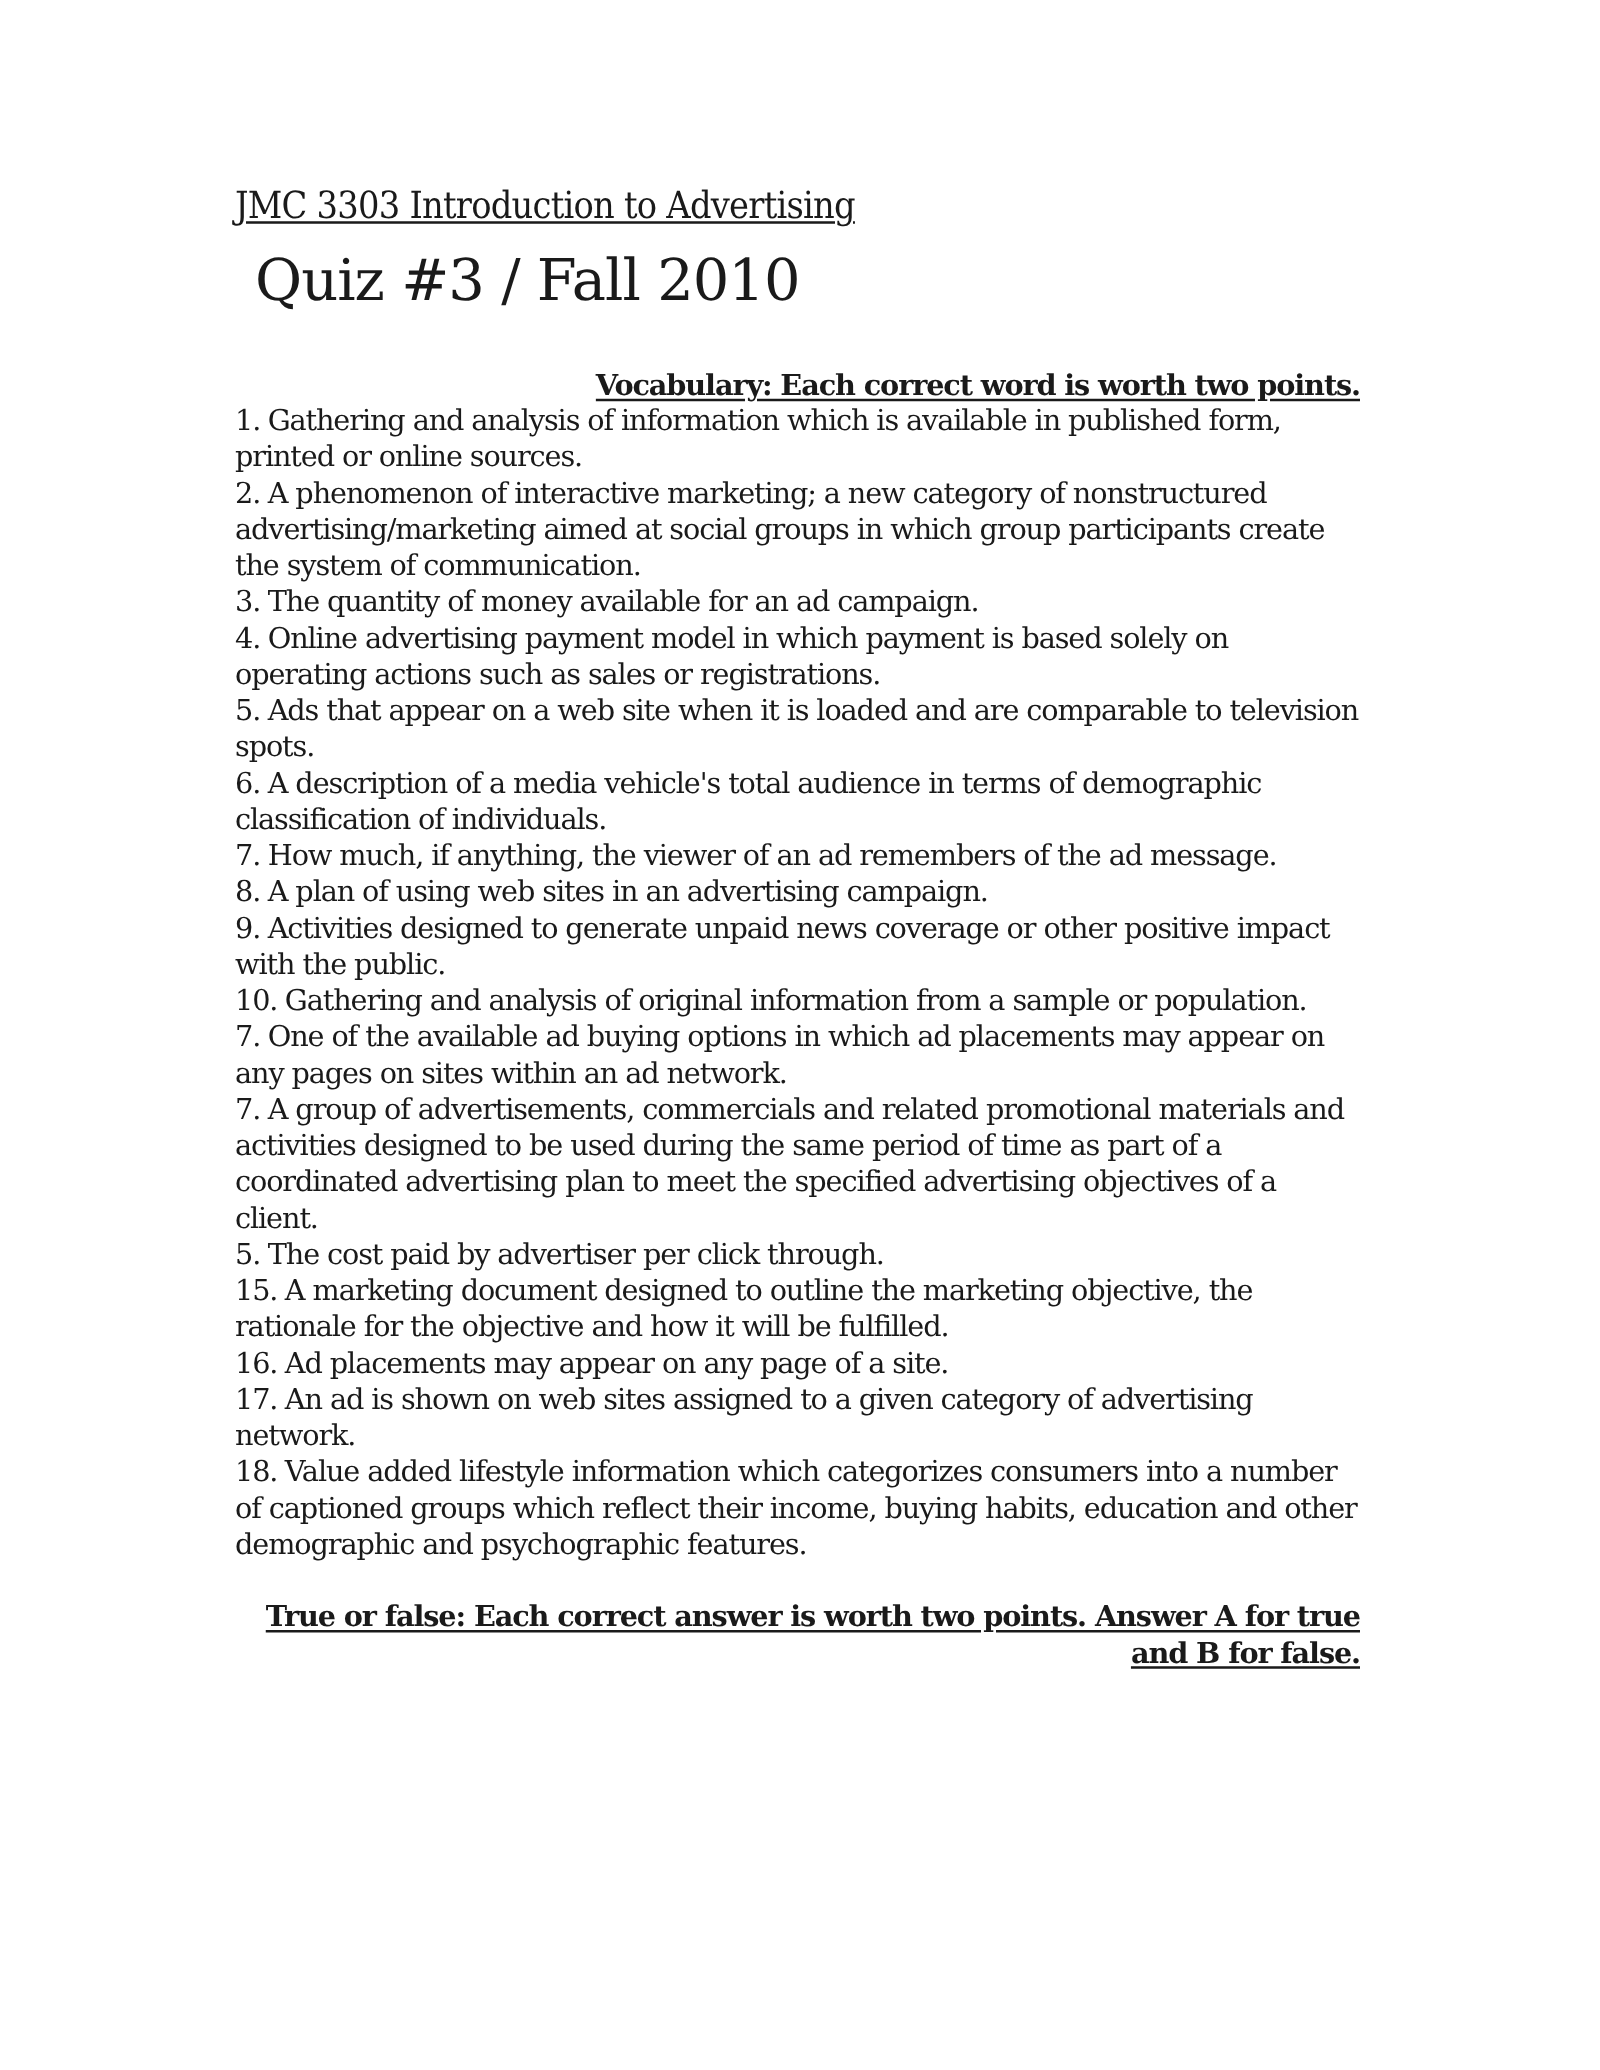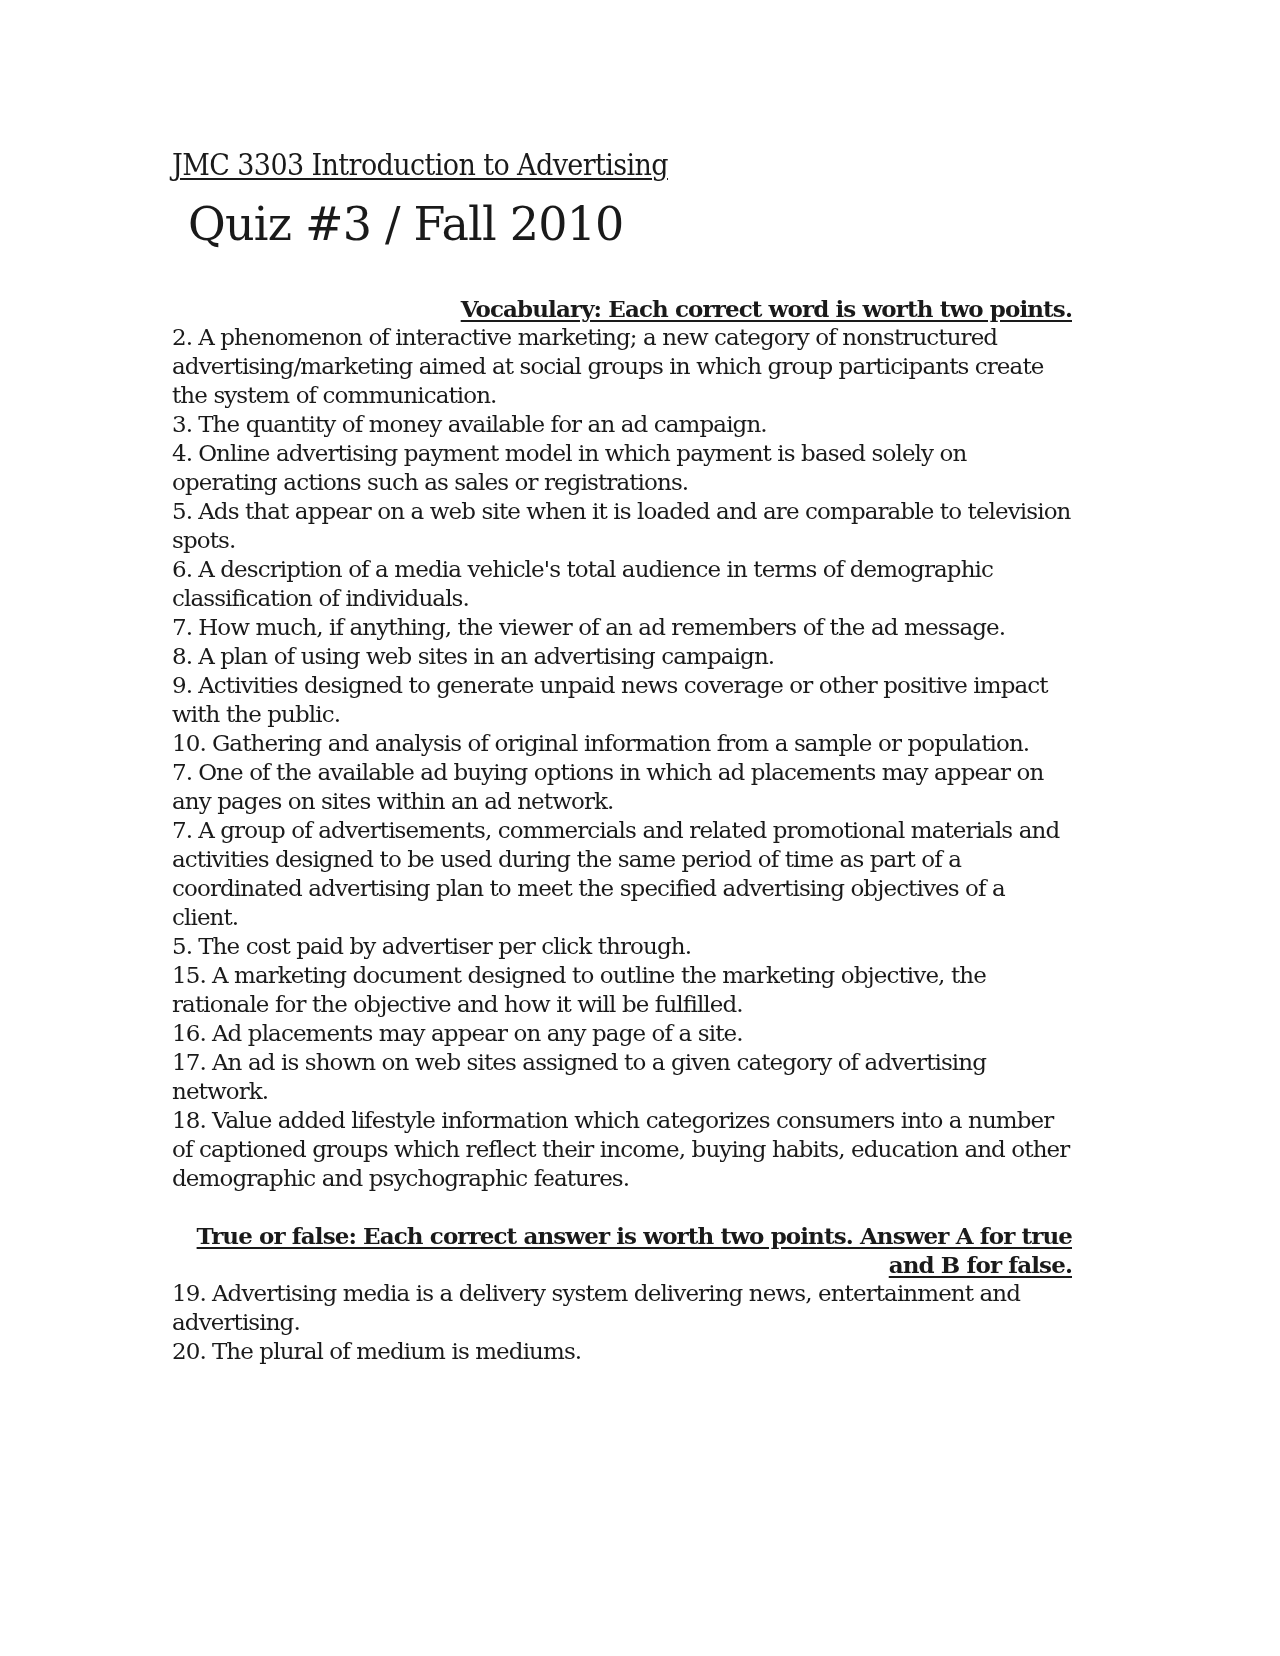--- a/index.html
+++ b/index.html
@@ -10,21 +10,21 @@
     body {
       width: 1280px;
       height: 1656px;
       position: relative;
       overflow: hidden;
       color: #1a1a1a;
       font-family: "DejaVu Serif", "Liberation Serif", serif;
     }
     .page {
       position: absolute;
-      left: 172px;
+      left: 188px;
       top: 148px;
       width: 900px;
     }
     .course-title {
       font-size: 30px;
       line-height: 34px;
       text-decoration: underline;
       text-decoration-thickness: 2px;
       text-underline-offset: 3px;
       font-stretch: condensed;
@@ -77,20 +77,21 @@
 </head>
 <body>
 
 <div class="page">
   <h2 class="course-title">JMC 3303 Introduction to Advertising</h2>
   <h1 class="quiz-title">Quiz #3 / Fall 2010</h1>
 
   <div class="section">
     <p class="section-heading">Vocabulary:  Each correct word is worth two points.</p>
     <ul class="question-list">
+      <li class="question"><span class="q-num">1.</span><span>Gathering and analysis of information which is available in published form, printed or online sources.</span></li>
       <li class="question"><span class="q-num">2.</span><span>A phenomenon of interactive marketing; a new category of nonstructured advertising/marketing aimed at social groups in which group participants create the system of communication.</span></li>
       <li class="question"><span class="q-num">3.</span><span>The quantity of money available for an ad campaign.</span></li>
       <li class="question"><span class="q-num">4.</span><span>Online advertising payment model in which payment is based solely on operating actions such as sales or registrations.</span></li>
       <li class="question"><span class="q-num">5.</span><span>Ads that appear on a web site when it is loaded and are comparable to television spots.</span></li>
       <li class="question"><span class="q-num">6.</span><span>A description of a media vehicle's total audience in terms of demographic classification of individuals.</span></li>
       <li class="question"><span class="q-num">7.</span><span>How much, if anything, the viewer of an ad remembers of the ad message.</span></li>
       <li class="question"><span class="q-num">8.</span><span>A plan of using web sites in an advertising campaign.</span></li>
       <li class="question"><span class="q-num">9.</span><span>Activities designed to generate unpaid news coverage or other positive impact with the public.</span></li>
       <li class="question"><span class="q-num">10.</span><span>Gathering and analysis of original information from a sample or population.</span></li>
       <li class="question"><span class="q-num">7.</span><span>One of the available ad buying options in which ad placements may appear on any pages on sites within an ad network.</span></li>
@@ -98,18 +99,14 @@
       <li class="question"><span class="q-num">5.</span><span>The cost paid by advertiser per click through.</span></li>
       <li class="question"><span class="q-num">15.</span><span>A marketing document designed to outline the marketing objective, the rationale for the objective and how it will be fulfilled.</span></li>
       <li class="question"><span class="q-num">16.</span><span>Ad placements may appear on any page of a site.</span></li>
       <li class="question"><span class="q-num">17.</span><span>An ad is shown on web sites assigned to a given category of advertising network.</span></li>
       <li class="question"><span class="q-num">18.</span><span>Value added lifestyle information which categorizes consumers into a number of captioned groups which reflect their income, buying habits, education and other demographic and psychographic features.</span></li>
     </ul>
   </div>
 
   <div class="section">
     <p class="section-heading">True or false:  Each correct answer is worth two points.  Answer A for true and B for false.</p>
-    <ul class="question-list">
-      <li class="question"><span class="q-num">19.</span><span>Advertising media is a delivery system delivering news, entertainment and advertising.</span></li>
-      <li class="question"><span class="q-num">20.</span><span>The plural of medium is mediums.</span></li>
-    </ul>
   </div>
 </div>
 
 </body></html>

